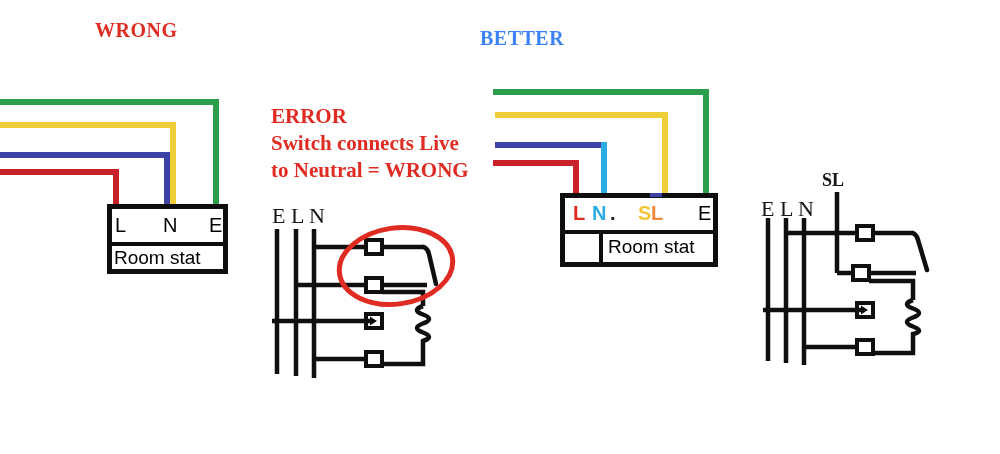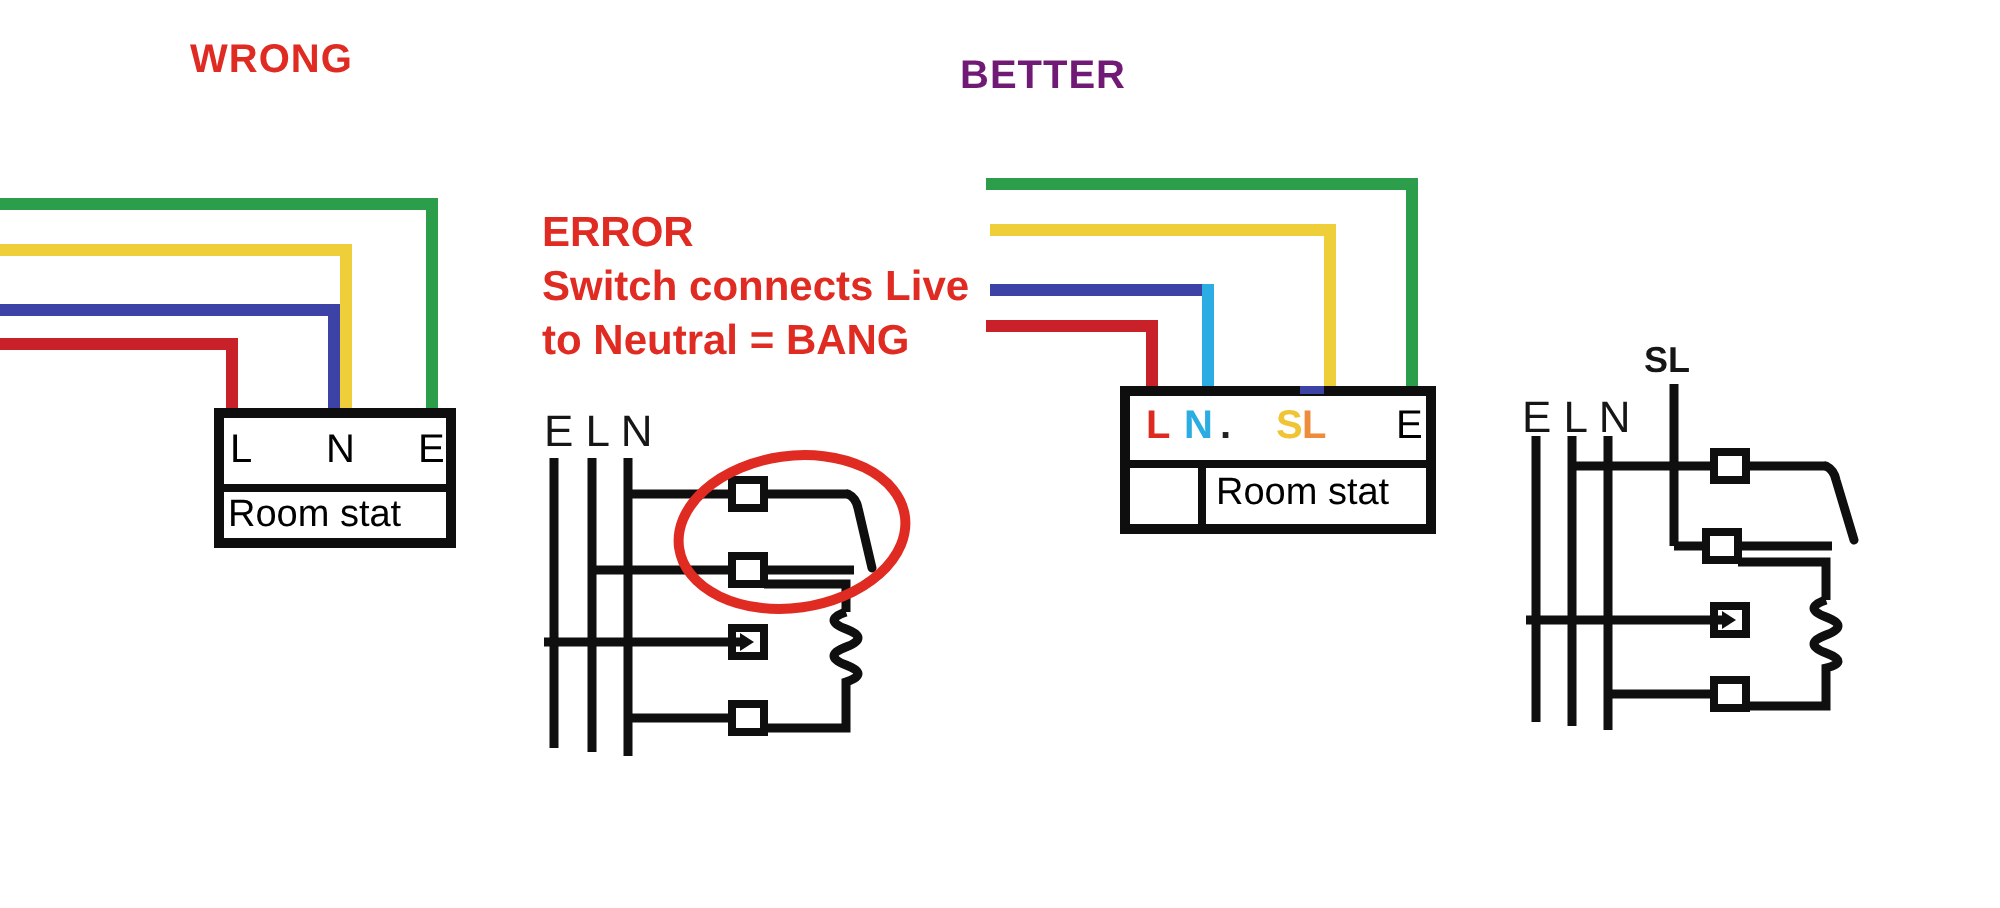--- a/index.html
+++ b/index.html
@@ -1,21 +1,21 @@
 <!DOCTYPE html>
 <html><head>
 <meta charset="utf-8">
 <style>
   html,body{margin:0;padding:0;background:#fff;}
   #canvas{
     position:relative;width:1000px;height:454px;background:#ffffff;
     overflow:hidden;font-family:"Liberation Sans",sans-serif;
   }
   #art{position:absolute;left:0;top:0;z-index:1;}
-  .txt{position:absolute;z-index:3;color:#161616;white-space:nowrap;}
+  .txt{position:absolute;z-index:3;color:#161616;white-space:nowrap;font-family:Liberation Serif, serif;}
   .annot{font-weight:bold;font-size:20px;letter-spacing:0.5px;}
   .error-block{line-height:27px;font-size:21px;font-weight:bold;}
   .buslbl{font-size:22px;text-align:center;}
   .sllbl{font-size:18px;font-weight:bold;}
   .statbox{
     position:absolute;z-index:2;background:#ffffff;
     border:5px solid #0e0e0e;box-sizing:border-box;
   }
   .trow{position:relative;border-bottom:4px solid #0e0e0e;}
   .trow span{position:absolute;font-size:20px;}
@@ -98,26 +98,26 @@
       <path d="M804 347 H857"></path>
       <rect x="857" y="340" width="16" height="14" stroke-width="4"></rect>
       <path d="M872 353 H913 V337"></path>
 
       <path d="M913 300 Q901 304 913 308.5 Q925 313 913 317.5 Q901 322 913 326.5 Q925 331 913 334 V337"></path>
     </g>
   </svg>
 
   <div class="txt annot" style="left: 95px; top: 19px; color: rgb(224, 43, 34);">WRONG</div>
 
-  <div class="txt annot" style="left: 480px; top: 27px; color: #701a75;">BETTER</div>
+  <div class="txt annot" style="left: 480px; top: 27px; color: #3b82f6;">BETTER</div>
 
   <div class="txt error-block" style="left: 271px; top: 103px; color: rgb(224, 43, 34);">
     <div>ERROR</div>
     <div>Switch connects Live</div>
-    <div>to Neutral = BANG</div>
+    <div>to Neutral = WRONG</div>
   </div>
 
   <div class="statbox" style="left:107px;top:204px;width:121px;height:70px;">
     <div class="trow" style="height:33px;">
       <span style="left:3px;top:5px;">L</span>
       <span style="left:51px;top:5px;">N</span>
       <span style="left:97px;top:5px;">E</span>
     </div>
     <div class="brow" style="height:23px;">
       <span class="roomstat" style="left:2px;top:1px;">Room stat</span>

